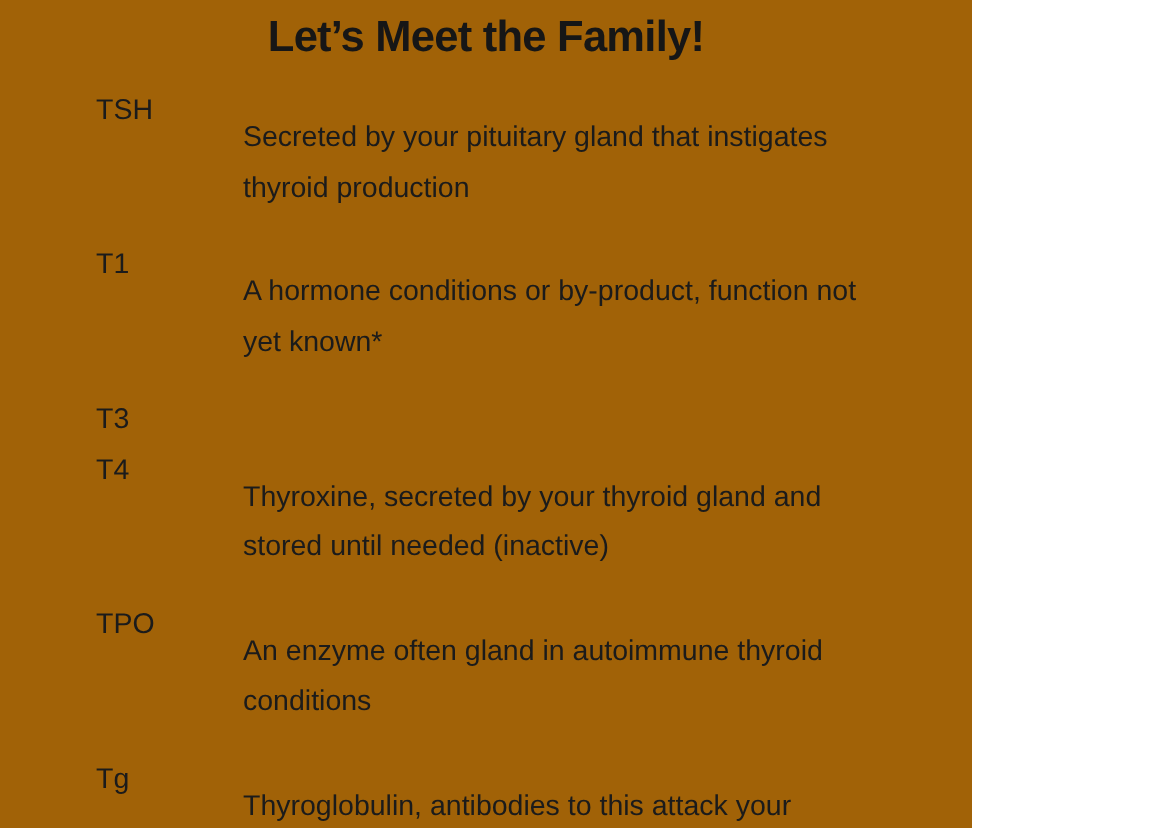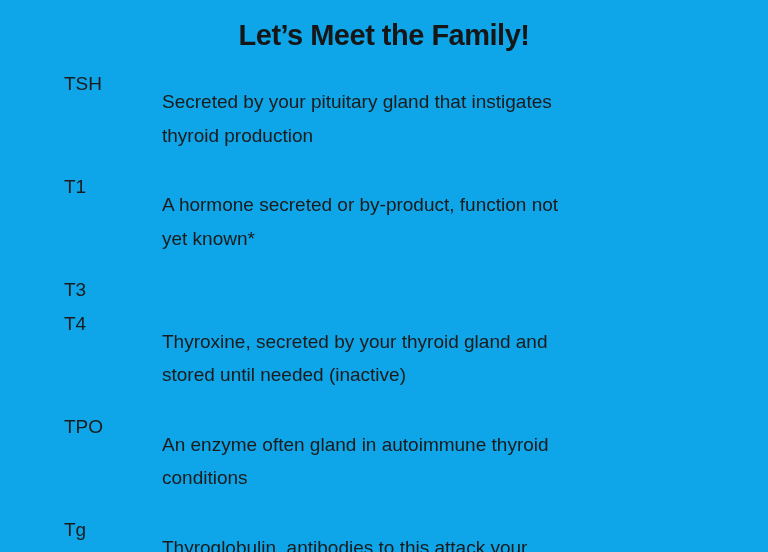--- a/index.html
+++ b/index.html
@@ -6,25 +6,25 @@
     margin: 0;
     padding: 0;
   }
   body {
     width: 768px;
     height: 552px;
     background: #ffffff;
     overflow: hidden;
   }
   .page {
-    width: 768px;
+    width: 648px;
     height: 552px;
     box-sizing: border-box;
-    padding-top: 16px;
-    background: #0ea5e9;
+    padding-top: 6px;
+    background: #a16207;
   }
   .title {
     margin: 0 0 13px 0;
     text-align: center;
     font-family: "Liberation Sans", "DejaVu Sans", sans-serif;
     font-weight: bold;
     font-size: 29px;
     line-height: 38px;
     letter-spacing: -0.5px;
     color: #161616;
@@ -59,21 +59,21 @@
   <h1 class="title">Let’s Meet the Family!</h1>
   <dl class="glossary" id="glossary">
   <div class="entry">
     <dt class="term">TSH</dt>
     <dd class="definition">Secreted by your pituitary gland that instigates
 thyroid production</dd>
   </div>
 
   <div class="entry">
     <dt class="term">T1</dt>
-    <dd class="definition">A hormone secreted or by-product, function not
+    <dd class="definition">A hormone conditions or by-product, function not
 yet known*</dd>
   </div>
 
 
   <div class="entry">
     <dt class="term">T3</dt>
   </div>
 
   <div class="entry">
     <dt class="term">T4</dt>

